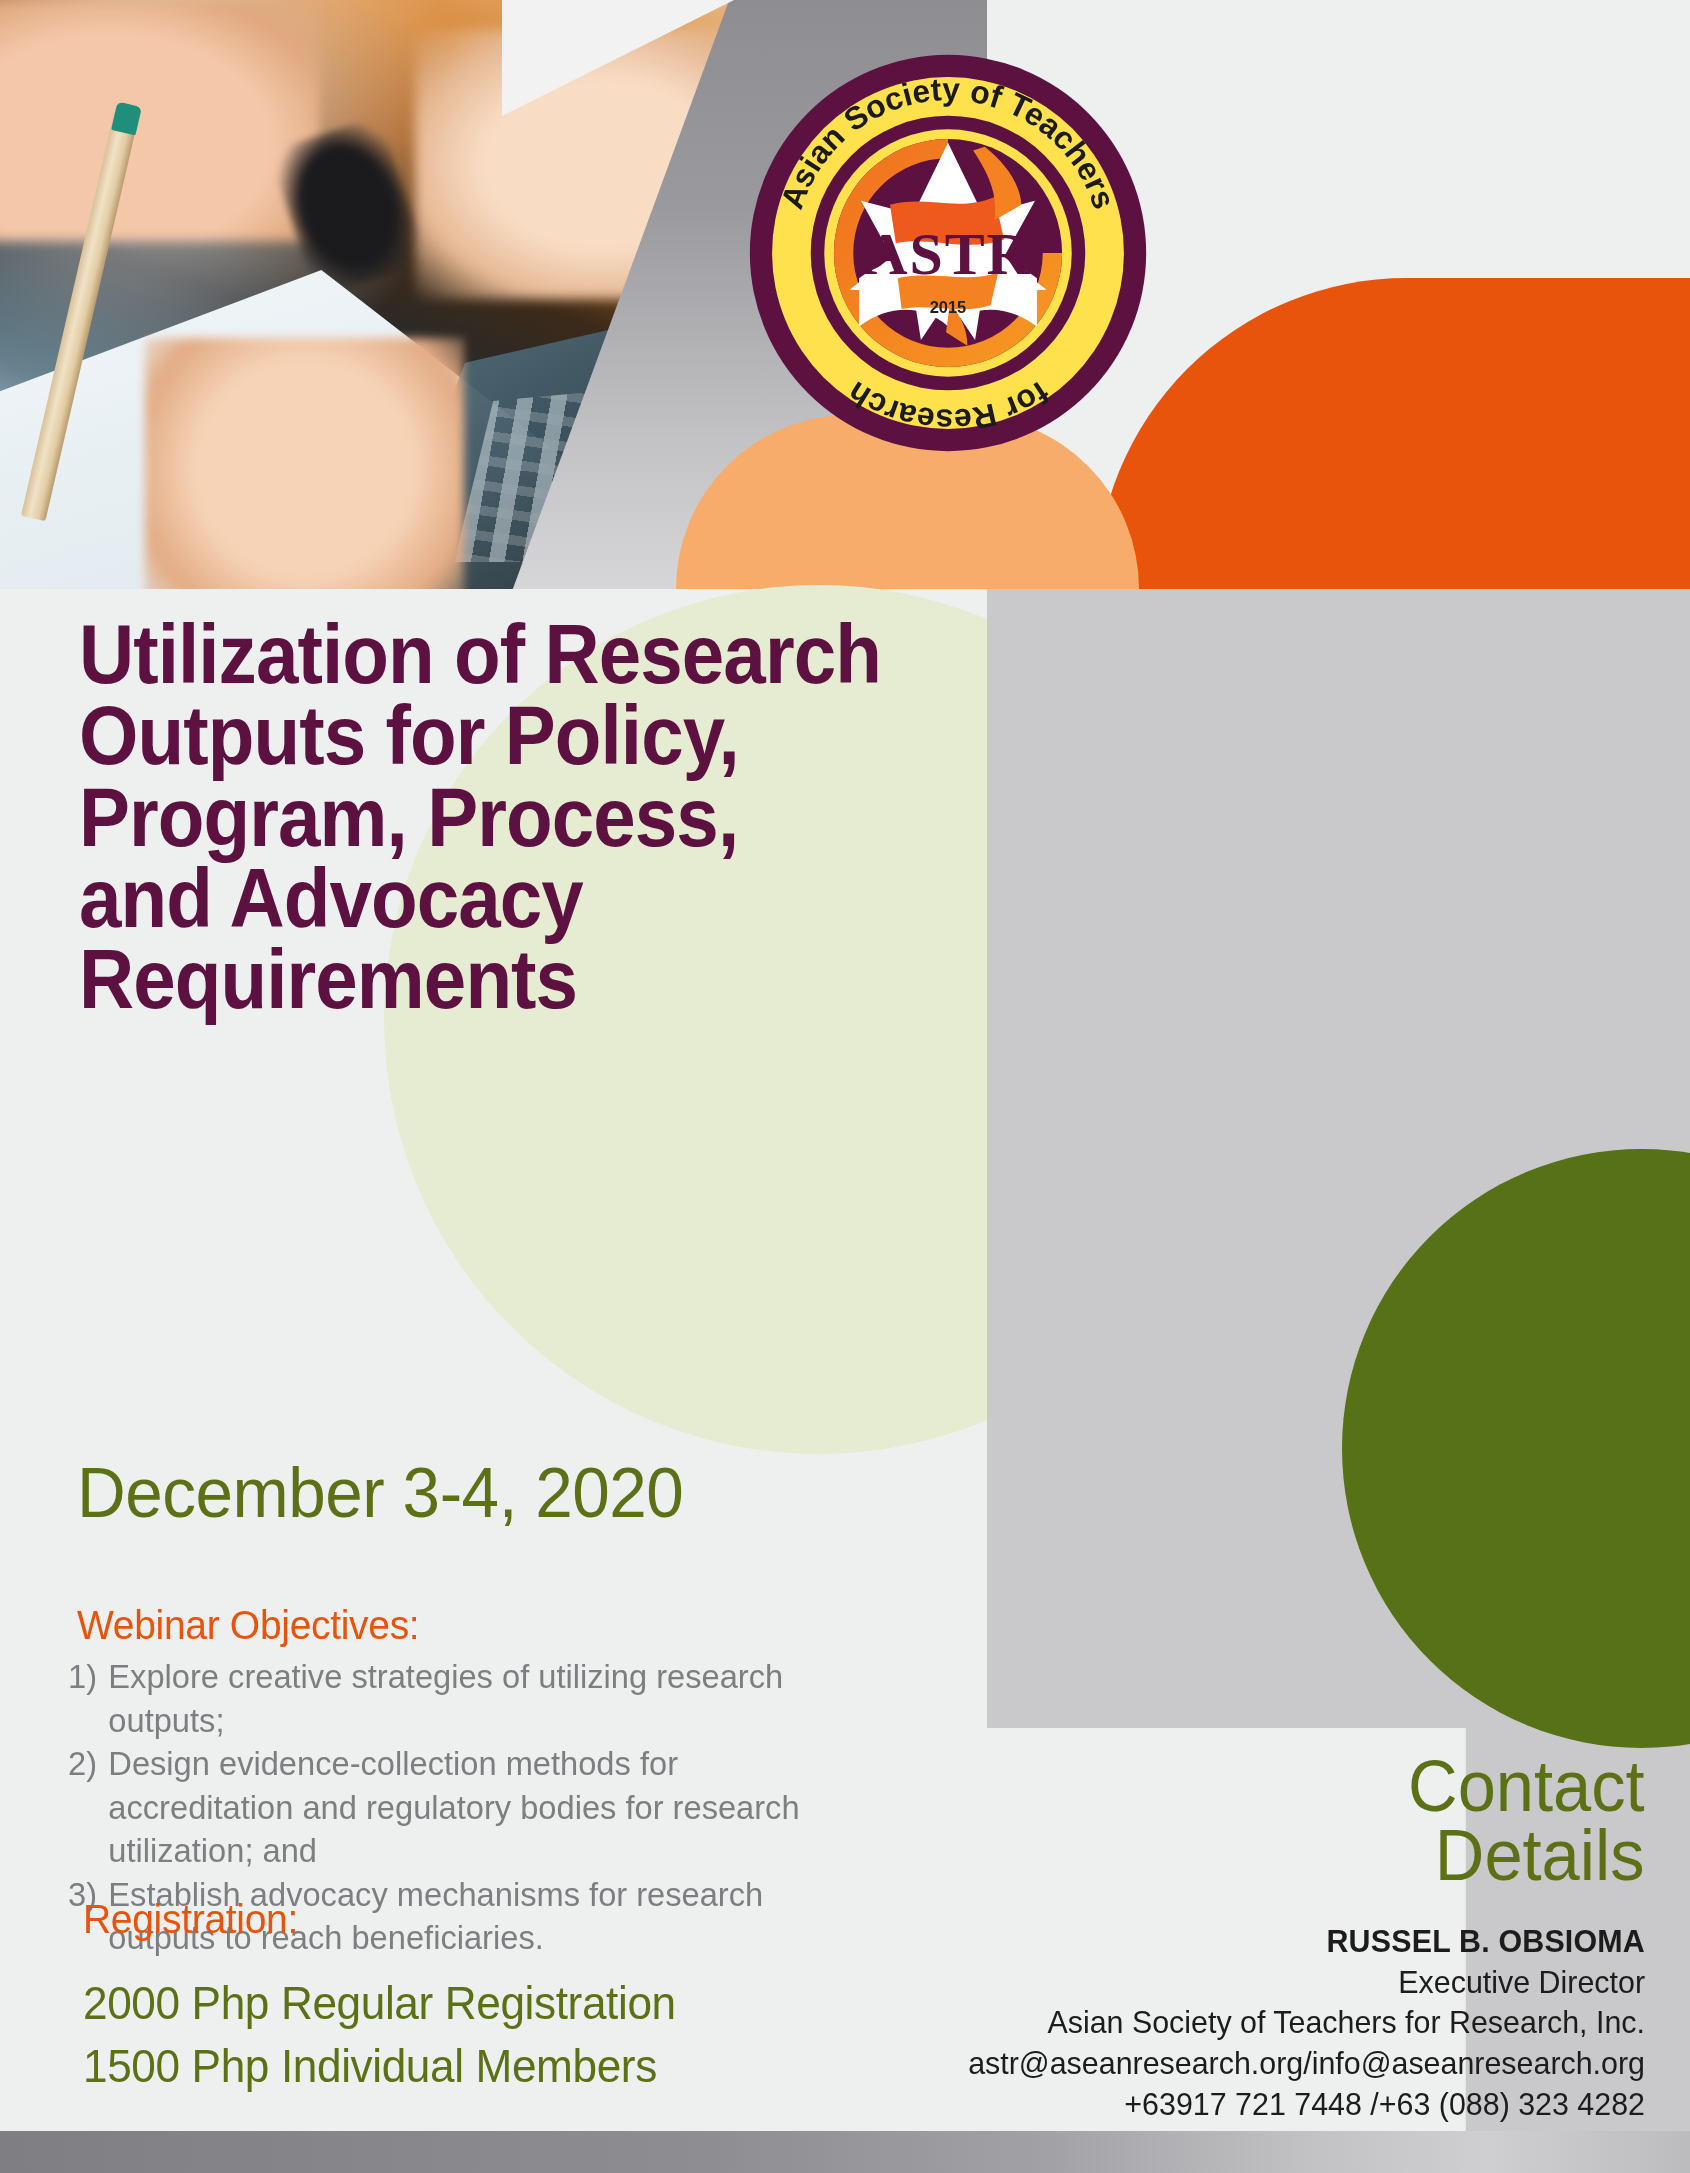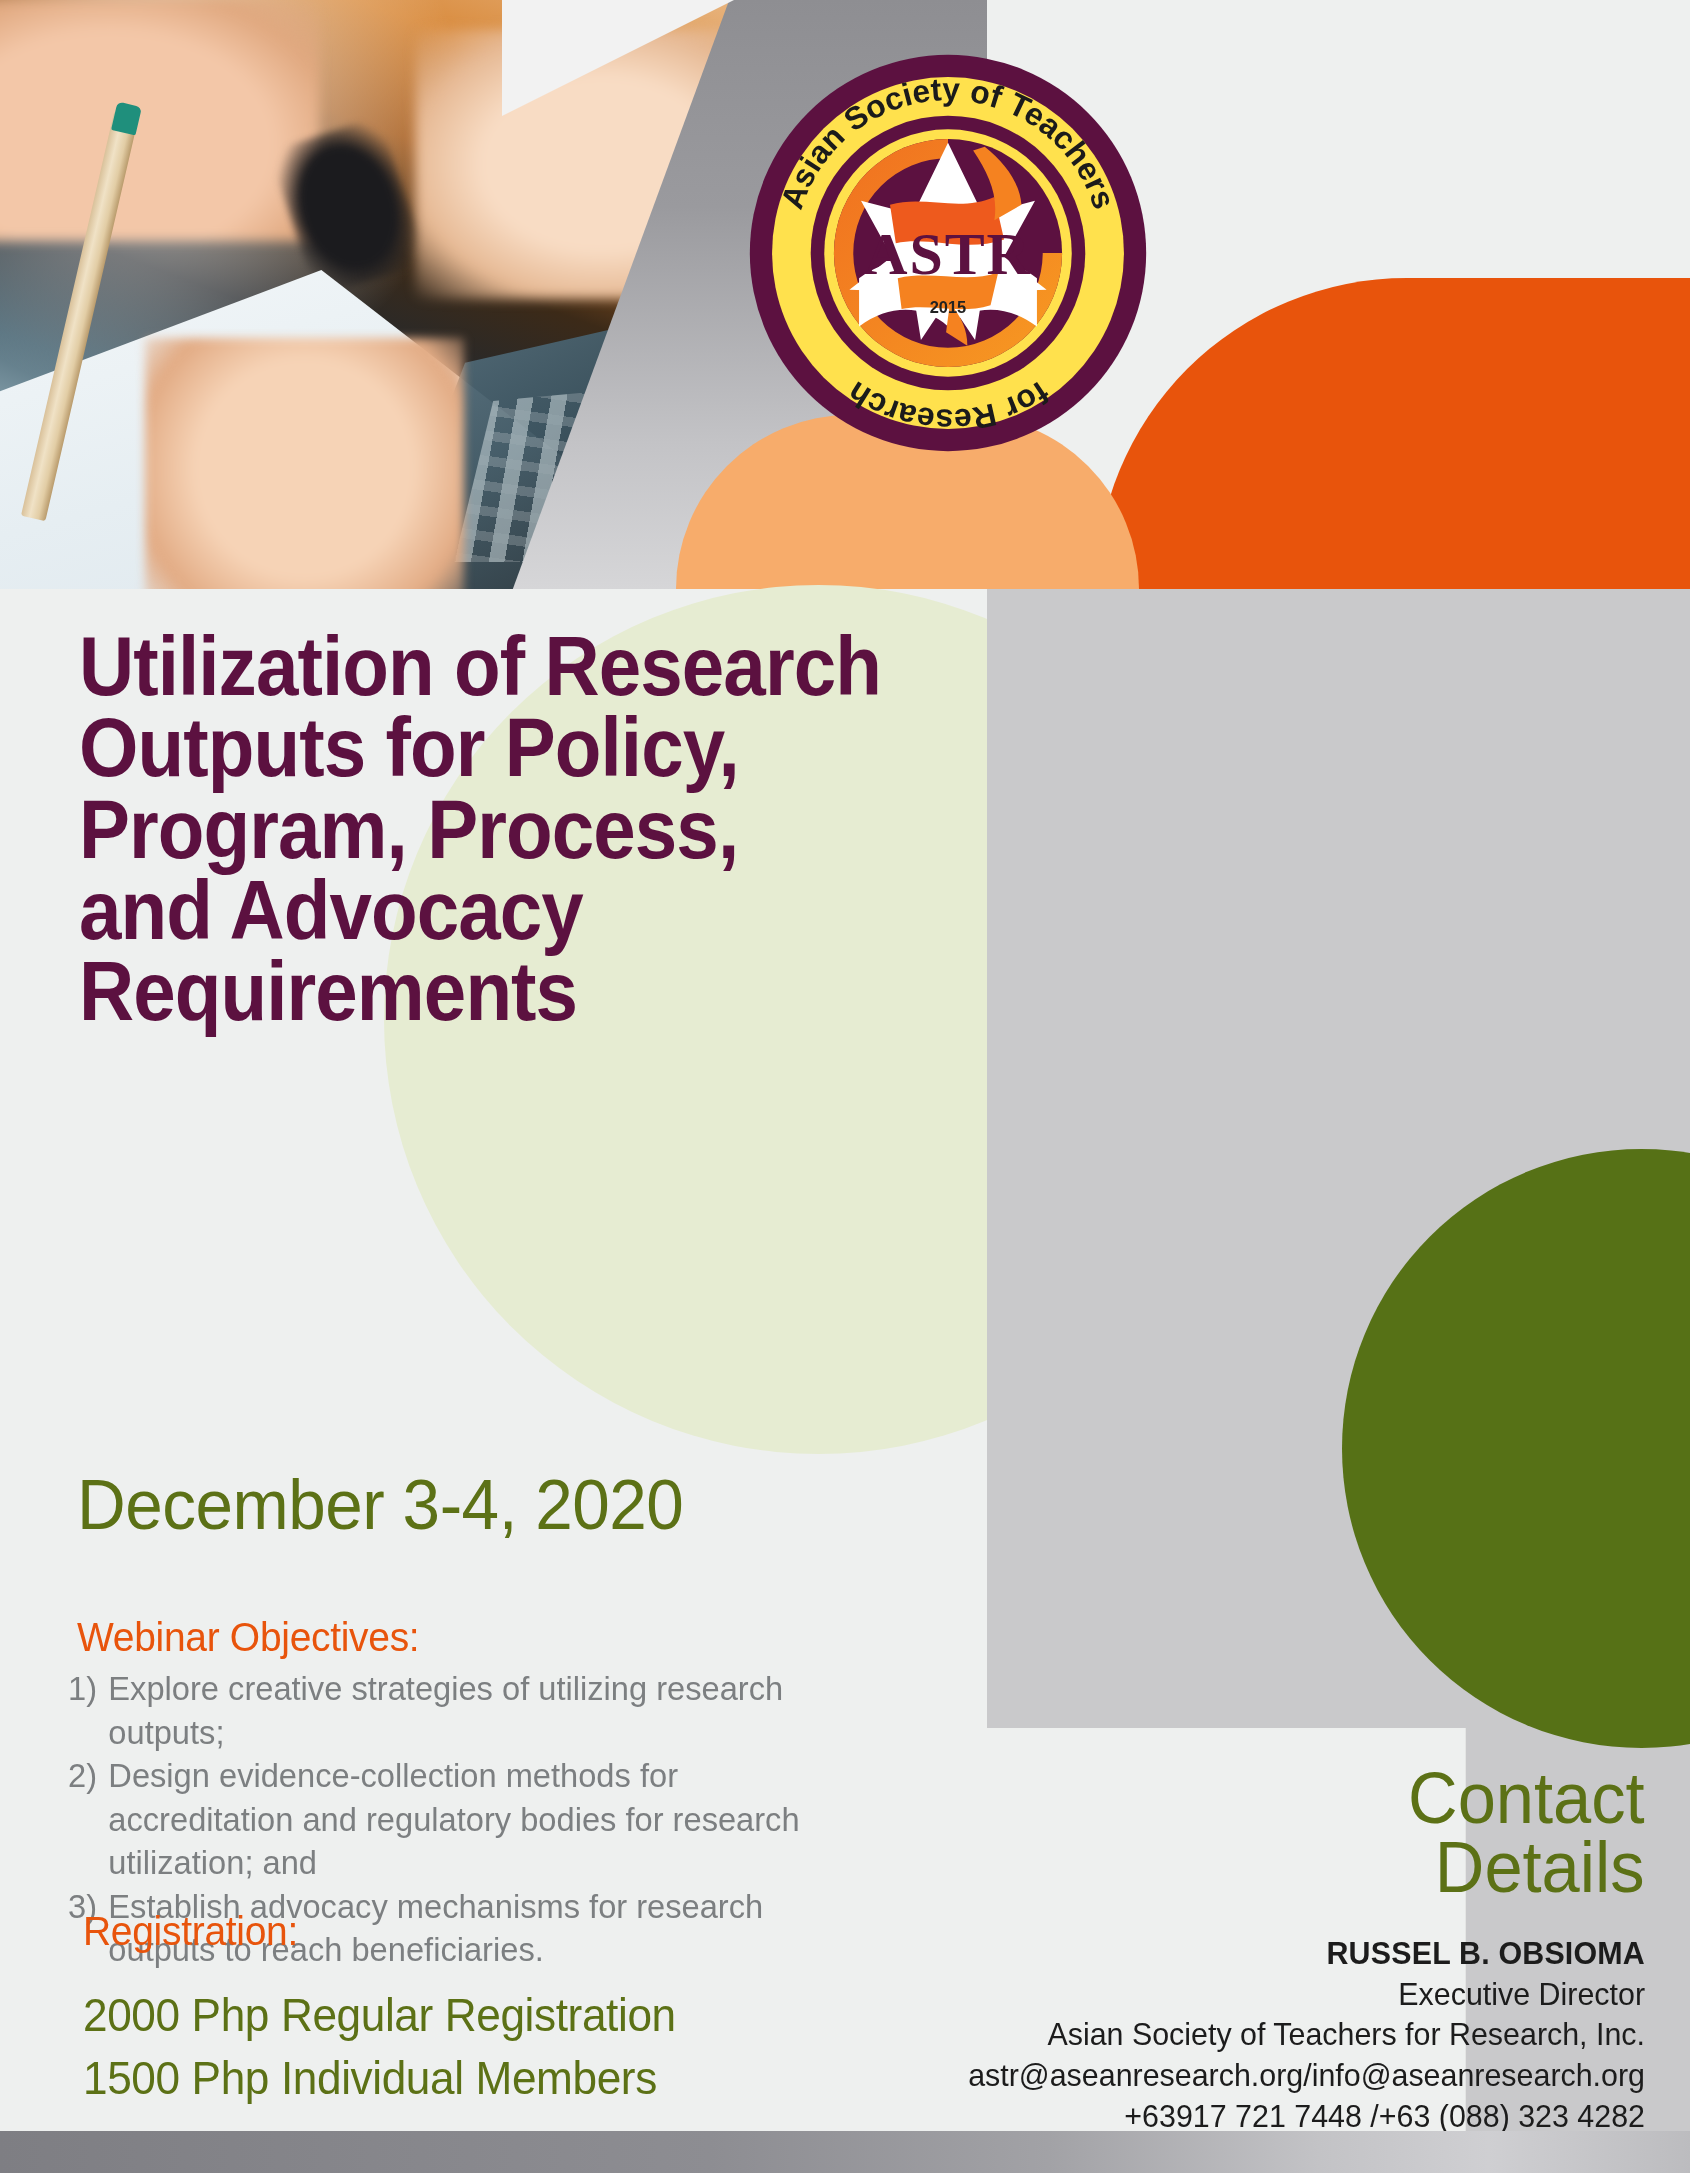--- a/index.html
+++ b/index.html
@@ -138,21 +138,21 @@
     border-radius:50%;
   }
 
   
   .bottom-bar{
     position:absolute; left:0; bottom:0; width:1691px; height:42px;
     background:linear-gradient(90deg,#7e7e83 0%, #86868b 22%, #8d8d92 42%, #a2a2a6 62%, #c3c3c6 78%, #cfcfd2 88%, #bcbcbf 100%);
   }
 
   
-  .content{position:absolute;left:0;top:16px;width:1691px;height:1646px;}
+  .content{position:absolute;left:0;top:4px;width:1691px;height:1646px;}
 
   .title{
     position:absolute; left:79px; top:610px; width:898px;
     color:#5c1140;
     font-family:"Liberation Sans",sans-serif;
     font-weight:bold;
     font-size:83px;
     line-height:0.98;
     letter-spacing:-1px;
     transform:scaleX(0.92);

